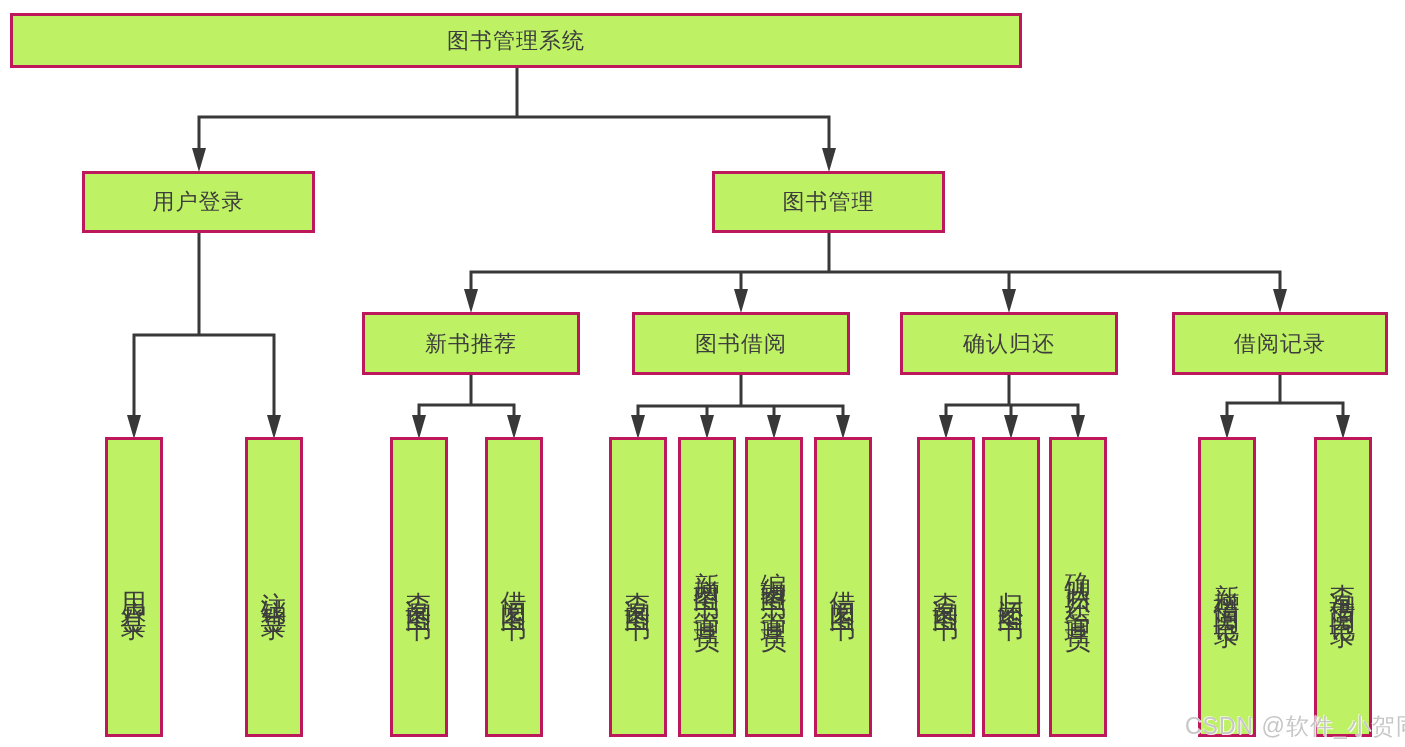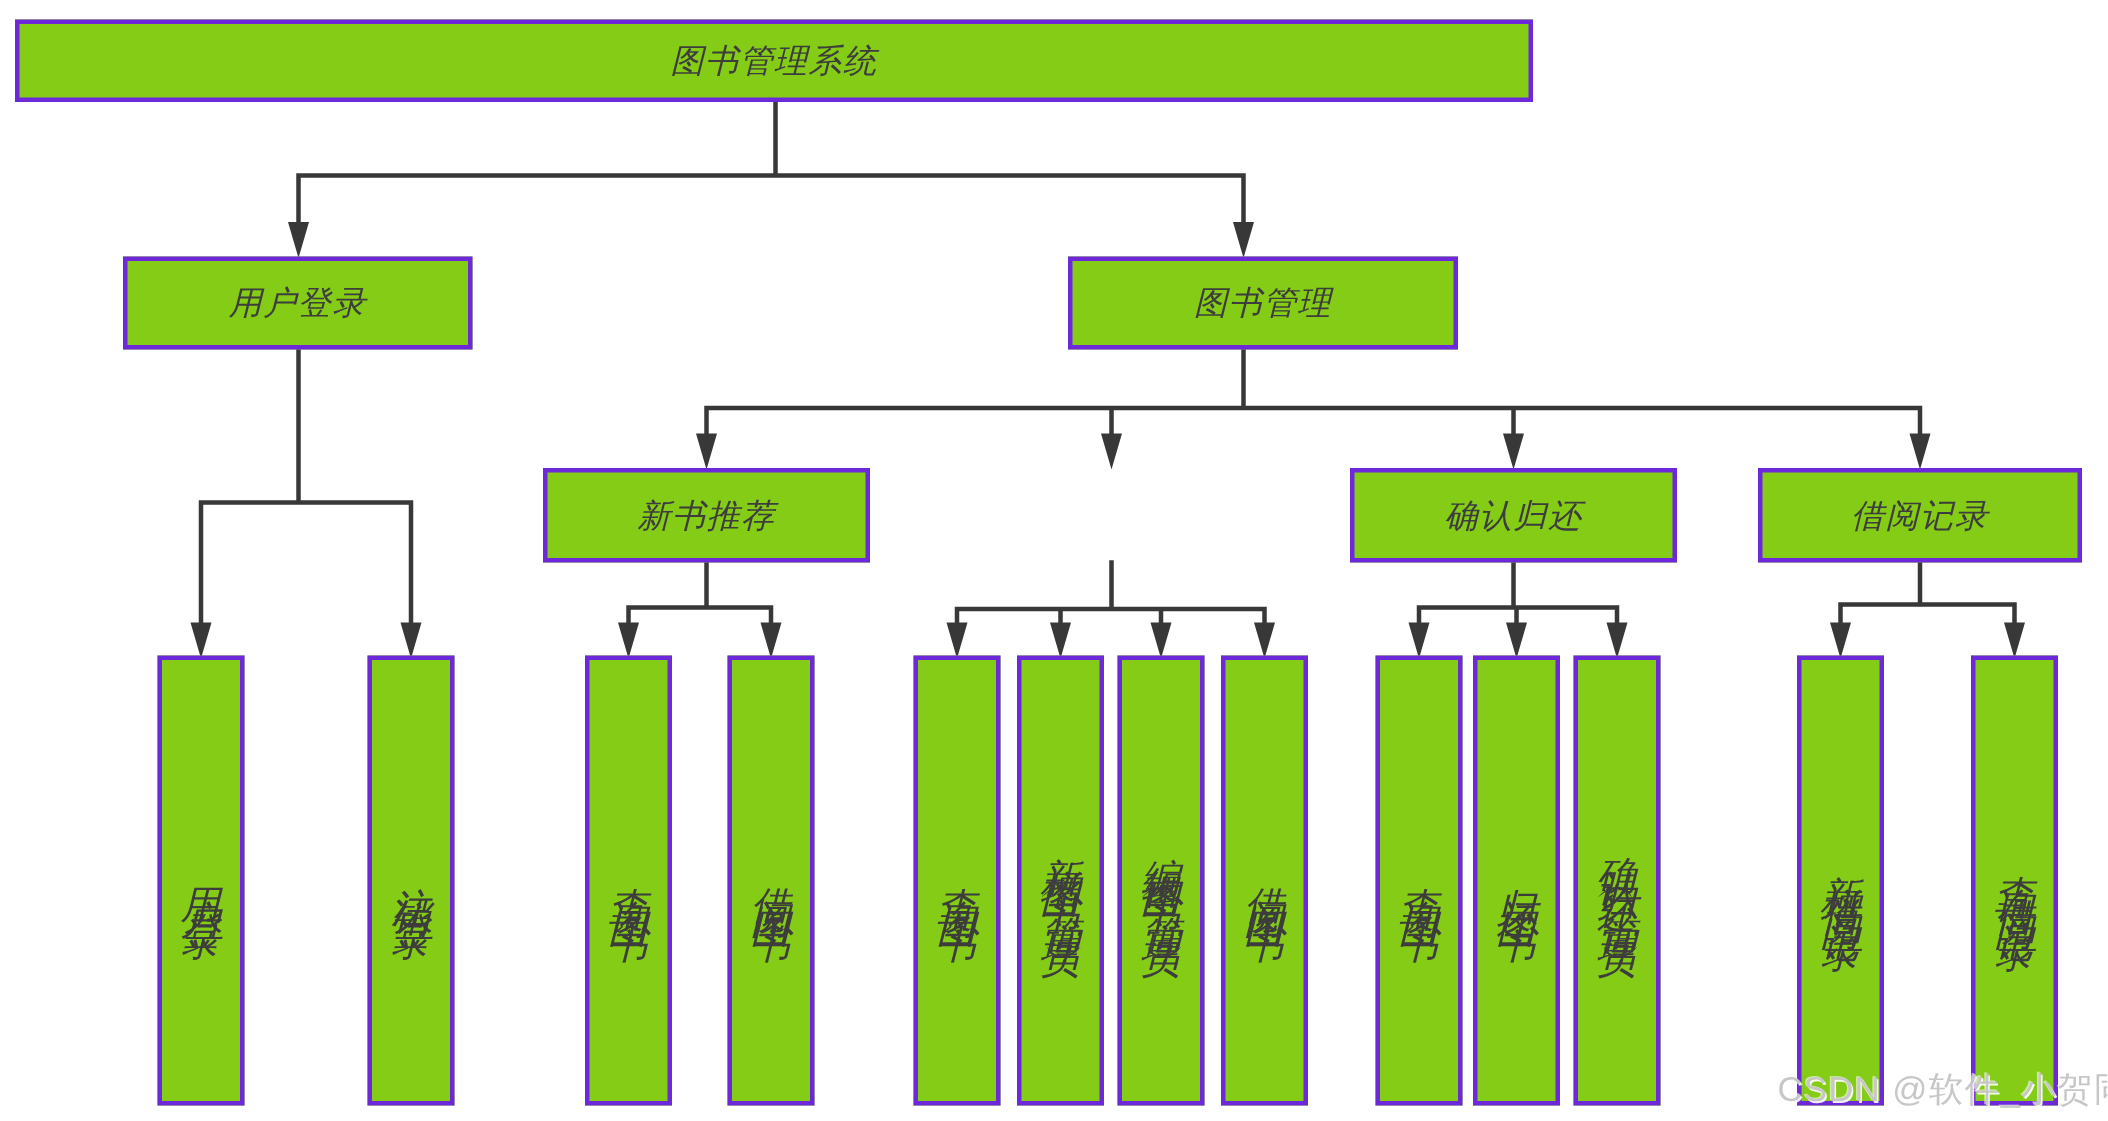--- a/index.html
+++ b/index.html
@@ -7,28 +7,27 @@
     position:relative;
     width:1405px;height:747px;
     background:#ffffff;
     font-family:"Liberation Sans","DejaVu Sans",sans-serif;
     overflow:hidden;
   }
   .connectors{position:absolute;left:0;top:0;width:1405px;height:747px;}
   .node{
     position:absolute;
     box-sizing:border-box;
-    border:3px solid #6d28d9;
-    background:#84cc16;
+    border:3px solid #be185d;
+    background:#bef264;
     color:#3d3d3d;
     display:flex;
     align-items:center;
     justify-content:center;
     text-align:center;
-    font-style:italic;
   }
   .node.h{font-size:22px;letter-spacing:1px;}
   .node.v{
     writing-mode:vertical-rl;
     font-size:26px;
     letter-spacing:8px;
     line-height:1;
   }
   .watermark{
     position:absolute;
@@ -65,23 +64,24 @@
       M631 415 L645 415 L638 439 Z  M700 415 L714 415 L707 439 Z
       M767 415 L781 415 L774 439 Z  M836 415 L850 415 L843 439 Z
       M939 415 L953 415 L946 439 Z  M1004 415 L1018 415 L1011 439 Z
       M1071 415 L1085 415 L1078 439 Z
       M1220 415 L1234 415 L1227 439 Z  M1336 415 L1350 415 L1343 439 Z"></path>
   </svg>
 
   <div class="node h" style="left:10px;top:13px;width:1012px;height:55px">图书管理系统</div>
 
   <div class="node h" style="left:82px;top:171px;width:233px;height:62px">用户登录</div>
-  <div class="node h" style="left:712px;top:171px;width:260px;height:62px">图书管理</div>
+  <div class="node h" style="left:712px;top:171px;width:233px;height:62px">图书管理</div>
 
   <div class="node h" style="left:362px;top:312px;width:218px;height:63px">新书推荐</div>
+  <div class="node h" style="left:632px;top:312px;width:218px;height:63px">图书借阅</div>
   <div class="node h" style="left:900px;top:312px;width:218px;height:63px">确认归还</div>
   <div class="node h" style="left:1172px;top:312px;width:216px;height:63px">借阅记录</div>
 
   <div class="node v" style="left:105px;top:437px;width:58px;height:300px">用户登录</div>
   <div class="node v" style="left:245px;top:437px;width:58px;height:300px">注销登录</div>
 
   <div class="node v" style="left:390px;top:437px;width:58px;height:300px">查询图书</div>
   <div class="node v" style="left:485px;top:437px;width:58px;height:300px">借阅图书</div>
 
   <div class="node v" style="left:609px;top:437px;width:58px;height:300px">查询图书</div>

